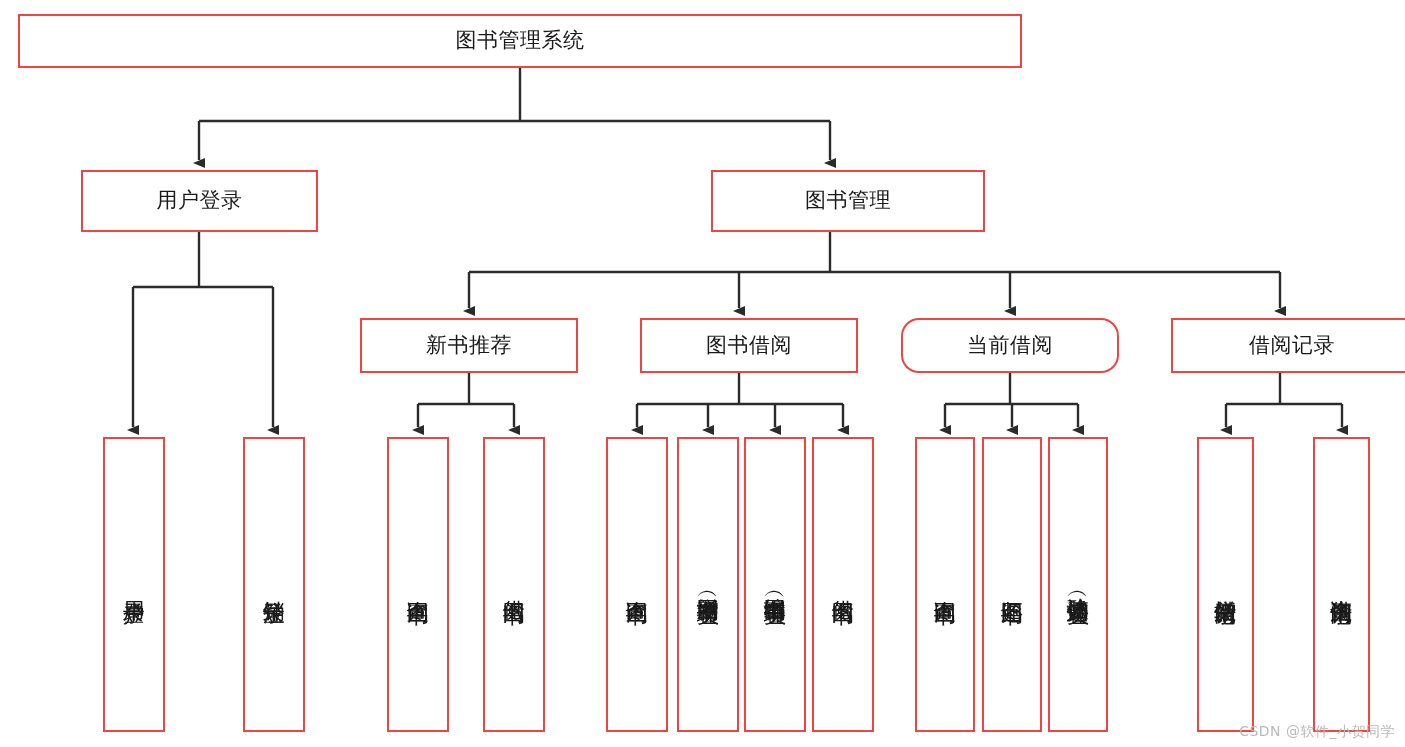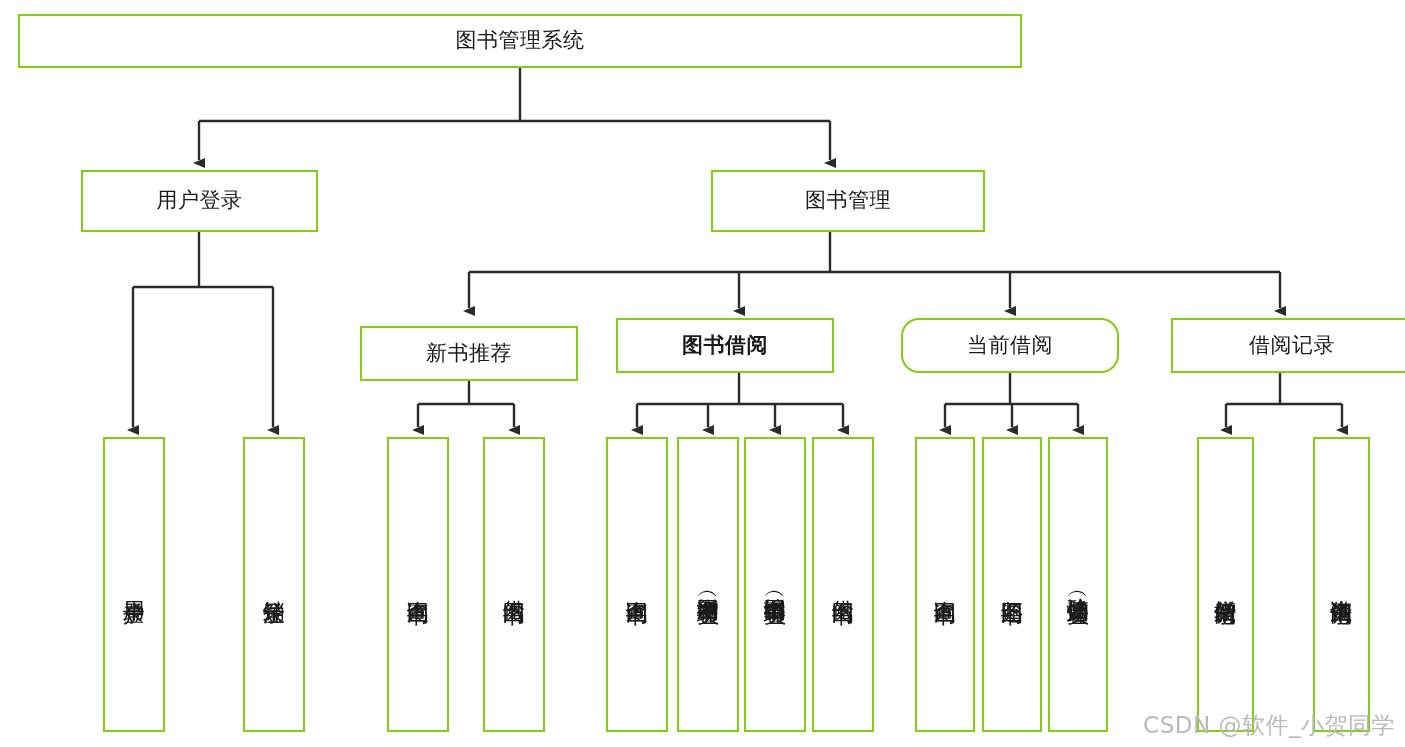--- a/index.html
+++ b/index.html
@@ -22,21 +22,21 @@
     position: absolute;
     left: 0;
     top: 0;
     width: 1405px;
     height: 747px;
     pointer-events: none;
   }
   .node {
     position: absolute;
     box-sizing: border-box;
-    border: 2px solid #84cc16;
+    border: 2px solid #ef4444;
     background: #ffffff;
     display: flex;
     align-items: center;
     justify-content: center;
     color: #1a1a1a;
   }
   .node-h {
     font-size: 21px;
     letter-spacing: 0.5px;
     line-height: 1.1;
@@ -59,21 +59,21 @@
   .node-v .vlabel {
     writing-mode: vertical-rl;
     text-orientation: upright;
     display: block;
     text-align: center;
   }
   .watermark {
     position: absolute;
     right: 10px;
     bottom: 6px;
-    font-size: 23px;
+    font-size: 14px;
     color: #b9b9b9;
     white-space: nowrap;
     letter-spacing: 0.5px;
   }
 </style>
 </head>
 <body>
 
 <div id="diagram-root">
 
@@ -135,24 +135,24 @@
     <span>图书管理系统</span>
   </div>
 
   <div class="node node-h" style="left: 81px; top: 170px; width: 237px; height: 62px;">
     <span>用户登录</span>
   </div>
   <div class="node node-h" style="left: 711px; top: 170px; width: 274px; height: 62px;">
     <span>图书管理</span>
   </div>
 
-  <div class="node node-h" style="left: 360px; top: 318px; width: 218px; height: 55px; margin-top: 8px;">
+  <div class="node node-h" style="left: 360px; top: 318px; width: 218px; height: 55px;">
     <span>新书推荐</span>
   </div>
-  <div class="node node-h" style="left: 616px; top: 318px; width: 218px; height: 55px; font-weight: bold;">
+  <div class="node node-h" style="left: 640px; top: 318px; width: 218px; height: 55px;">
     <span>图书借阅</span>
   </div>
   <div class="node node-h" style="left: 901px; top: 318px; width: 218px; height: 55px; border-radius: 18px;">
     <span>当前借阅</span>
   </div>
   <div class="node node-h" style="left: 1171px; top: 318px; width: 242px; height: 55px;">
     <span>借阅记录</span>
   </div>
 
   <div class="node node-v" style="left: 103px; top: 437px; width: 62px; height: 295px;">

